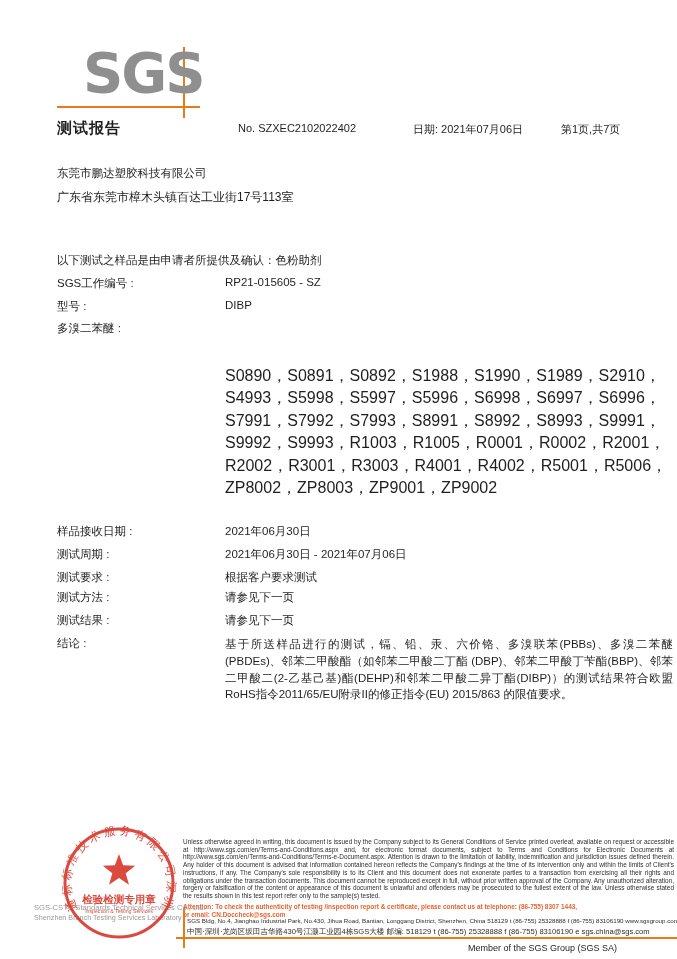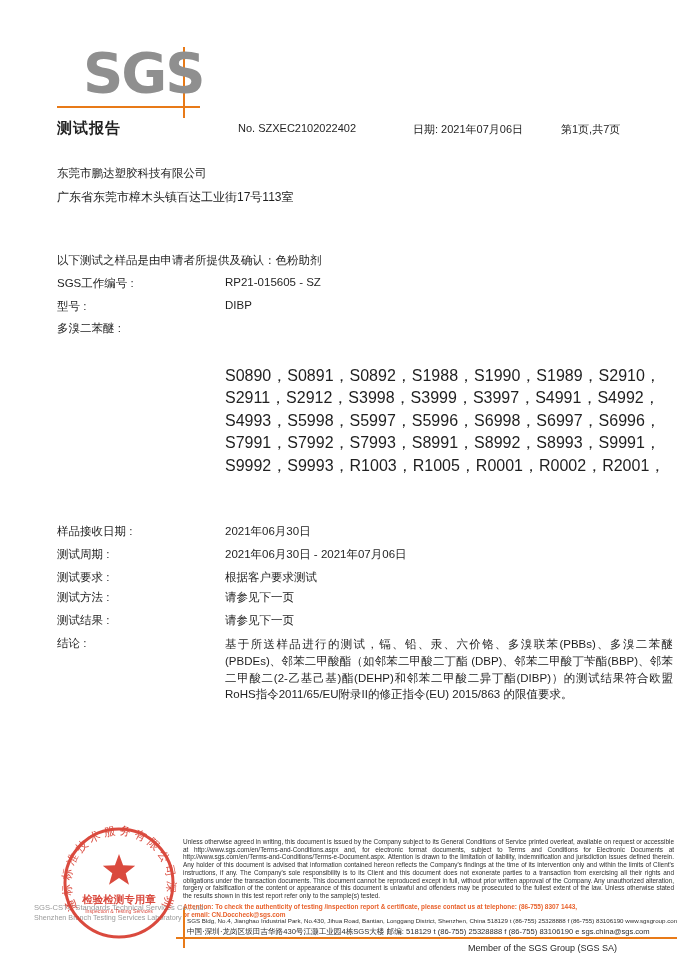--- a/index.html
+++ b/index.html
@@ -76,24 +76,25 @@
 
   <div class="lbl" style="top:276px">SGS工作编号 :</div>
   <div class="val" style="top:276px">RP21-015605 - SZ</div>
 
   <div class="lbl" style="top:299px">型号 :</div>
   <div class="val" style="top:299px">DIBP</div>
 
   <div class="lbl" style="top:321px">多溴二苯醚 :</div>
   <div class="ref-lines">
     <div>S0890，S0891，S0892，S1988，S1990，S1989，S2910，</div>
-    <div>S2911，S2912，S3998，S3999，S3997，S4991，S4992，</div>
     <div>S4993，S5998，S5997，S5996，S6998，S6997，S6996，</div>
     <div>S7991，S7992，S7993，S8991，S8992，S8993，S9991，</div>
     <div>S9992，S9993，R1003，R1005，R0001，R0002，R2001，</div>
+    <div>R2002，R3001，R3003，R4001，R4002，R5001，R5006，</div>
+    <div>ZP8002，ZP8003，ZP9001，ZP9002</div>
   </div>
 
   <div class="lbl" style="top:524px">样品接收日期 :</div>
   <div class="val" style="top:524px">2021年06月30日</div>
 
   <div class="lbl" style="top:547px">测试周期 :</div>
   <div class="val" style="top:547px">2021年06月30日 - 2021年07月06日</div>
 
   <div class="lbl" style="top:570px">测试要求 :</div>
   <div class="val" style="top:570px">根据客户要求测试</div>

